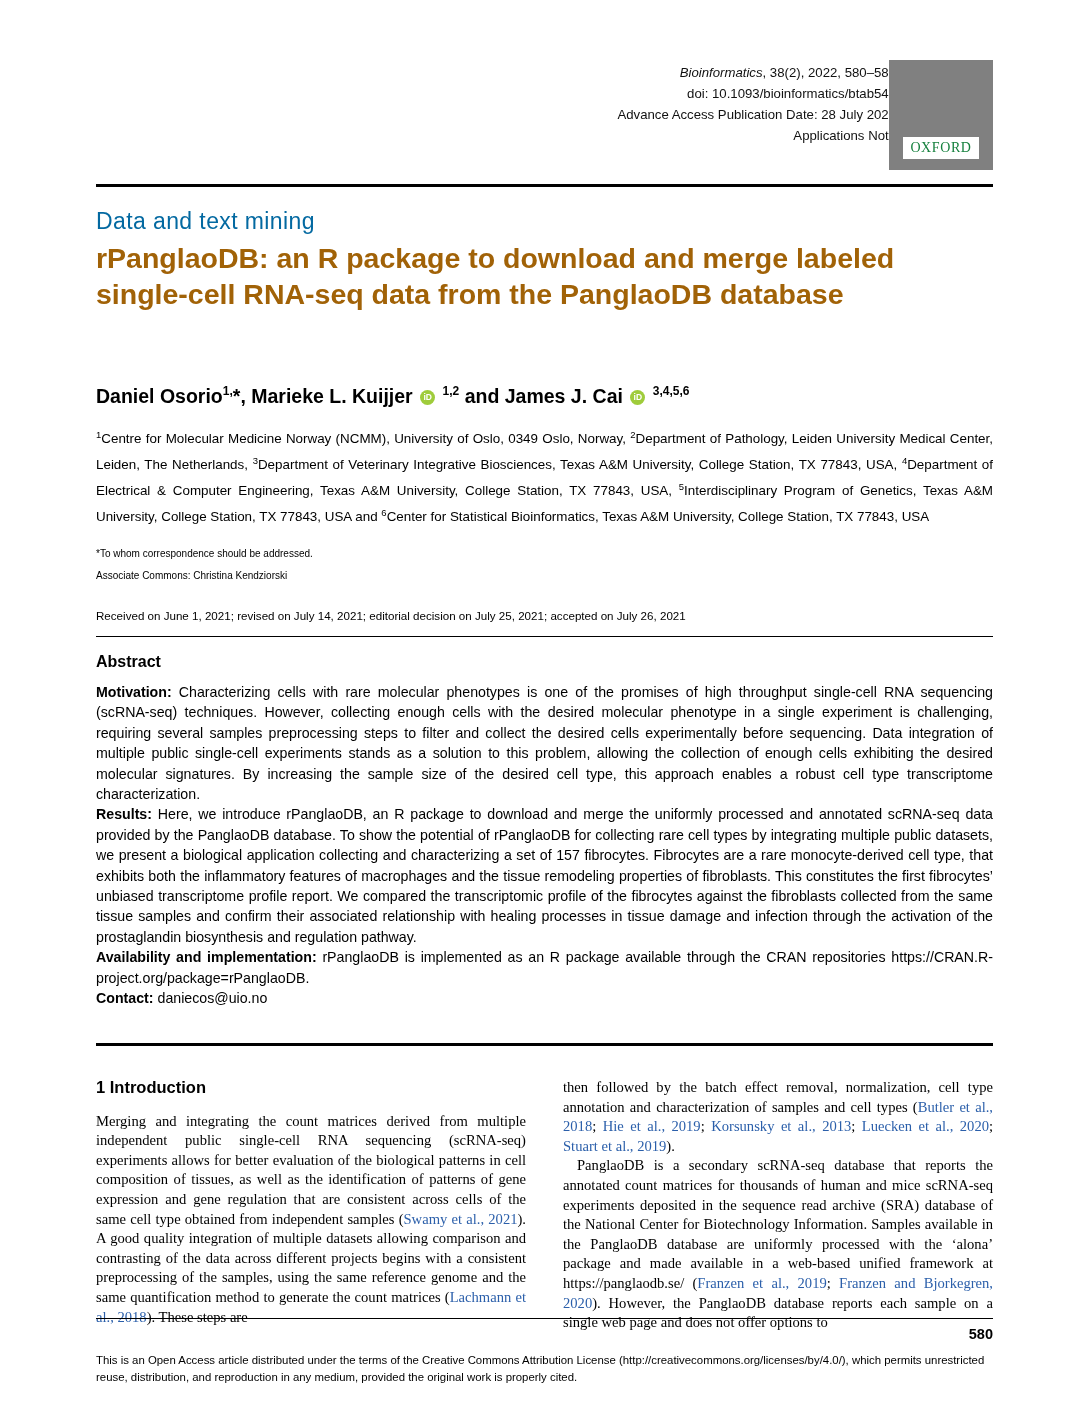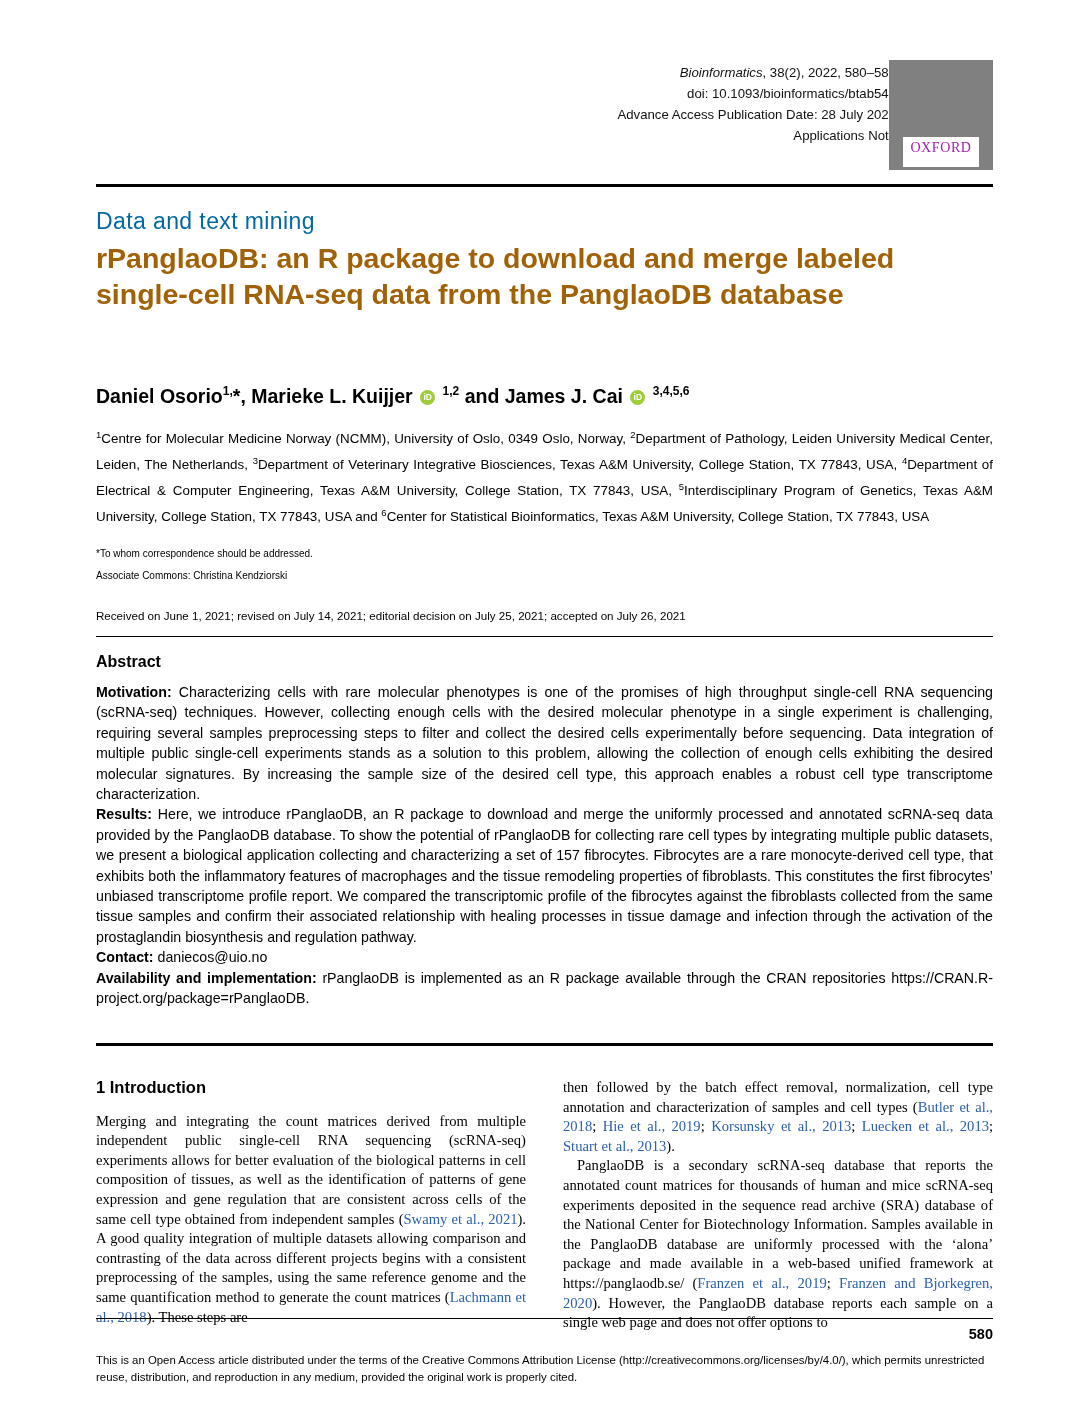--- a/index.html
+++ b/index.html
@@ -40,23 +40,23 @@
     top: 60px;
     width: 104px;
     height: 110px;
     background: #808080;
   }
   .oxford-logo .ox-box {
     position: absolute;
     left: 14px;
     top: 77px;
     width: 76px;
-    height: 30px;
+    height: 22px;
     background: #ffffff;
-    color: #a21caf;
+    color: #15803d;
     font-family: "Liberation Serif", serif;
     font-size: 14px;
     letter-spacing: 0.6px;
     text-align: center;
     line-height: 22px;
   }
   .rule-top {
     position: absolute;
     left: 96px;
     top: 184px;
@@ -279,33 +279,33 @@
     <div>Associate Commons: Christina Kendziorski</div>
   </div>
 
   <div class="history">Received on June 1, 2021; revised on July 14, 2021; editorial decision on July 25, 2021; accepted on July 26, 2021</div>
   <div class="rule-thin"></div>
 
   <div class="abstract-head">Abstract</div>
   <div class="abstract-body">
     <p><b>Motivation:</b><span> Characterizing cells with rare molecular phenotypes is one of the promises of high throughput single-cell RNA sequencing (scRNA-seq) techniques. However, collecting enough cells with the desired molecular phenotype in a single experiment is challenging, requiring several samples preprocessing steps to filter and collect the desired cells experimentally before sequencing. Data integration of multiple public single-cell experiments stands as a solution to this problem, allowing the collection of enough cells exhibiting the desired molecular signatures. By increasing the sample size of the desired cell type, this approach enables a robust cell type transcriptome characterization.</span></p>
     <p><b>Results:</b><span> Here, we introduce rPanglaoDB, an R package to download and merge the uniformly processed and annotated scRNA-seq data provided by the PanglaoDB database. To show the potential of rPanglaoDB for collecting rare cell types by integrating multiple public datasets, we present a biological application collecting and characterizing a set of 157 fibrocytes. Fibrocytes are a rare monocyte-derived cell type, that exhibits both the inflammatory features of macrophages and the tissue remodeling properties of fibroblasts. This constitutes the first fibrocytes’ unbiased transcriptome profile report. We compared the transcriptomic profile of the fibrocytes against the fibroblasts collected from the same tissue samples and confirm their associated relationship with healing processes in tissue damage and infection through the activation of the prostaglandin biosynthesis and regulation pathway.</span></p>
+    <p><b>Availability and implementation:</b><span> rPanglaoDB is implemented as an R package available through the CRAN repositories https://CRAN.R-project.org/package=rPanglaoDB.</span></p>
     <p><b>Contact:</b><span> daniecos@uio.no</span></p>
-    <p><b>Availability and implementation:</b><span> rPanglaoDB is implemented as an R package available through the CRAN repositories https://CRAN.R-project.org/package=rPanglaoDB.</span></p>
   </div>
 
   <div class="rule-mid"></div>
 
   <div class="col col-left">
     <div class="h1">1 Introduction</div>
     <p><span>Merging and integrating the count matrices derived from multiple independent public single-cell RNA sequencing (scRNA-seq) experiments allows for better evaluation of the biological patterns in cell composition of tissues, as well as the identification of patterns of gene expression and gene regulation that are consistent across cells of the same cell type obtained from independent samples (</span><a class="ref" href="#">Swamy et al., 2021</a><span>). A good quality integration of multiple datasets allowing comparison and contrasting of the data across different projects begins with a consistent preprocessing of the samples, using the same reference genome and the same quantification method to generate the count matrices (</span><a class="ref" href="#">Lachmann et al., 2018</a><span>). These steps are</span></p>
   </div>
 
   <div class="col col-right">
-    <p><span>then followed by the batch effect removal, normalization, cell type annotation and characterization of samples and cell types (</span><a class="ref" href="#">Butler et al., 2018</a>; <a class="ref" href="#">Hie et al., 2019</a>; <a class="ref" href="#">Korsunsky et al., 2013</a>; <a class="ref" href="#">Luecken et al., 2013</a>; <a class="ref" href="#">Stuart et al., 2013</a>).</p>
+    <p><span>then followed by the batch effect removal, normalization, cell type annotation and characterization of samples and cell types (</span><a class="ref" href="#">Butler et al., 2018</a>; <a class="ref" href="#">Hie et al., 2019</a>; <a class="ref" href="#">Korsunsky et al., 2013</a>; <a class="ref" href="#">Luecken et al., 2020</a>; <a class="ref" href="#">Stuart et al., 2019</a>).</p>
     <p><span>PanglaoDB is a secondary scRNA-seq database that reports the annotated count matrices for thousands of human and mice scRNA-seq experiments deposited in the sequence read archive (SRA) database of the National Center for Biotechnology Information. Samples available in the PanglaoDB database are uniformly processed with the ‘alona’ package and made available in a web-based unified framework at https://panglaodb.se/ (</span><a class="ref" href="#">Franzen et al., 2019</a>; <a class="ref" href="#">Franzen and Bjorkegren, 2020</a><span>). However, the PanglaoDB database reports each sample on a single web page and does not offer options to</span></p>
   </div>
 
   <div class="rule-foot"></div>
   <div class="page-no">580</div>
   <div class="foot-line2">This is an Open Access article distributed under the terms of the Creative Commons Attribution License (http://creativecommons.org/licenses/by/4.0/), which permits unrestricted reuse, distribution, and reproduction in any medium, provided the original work is properly cited.</div>
 
 </div>
 
 </body></html>

